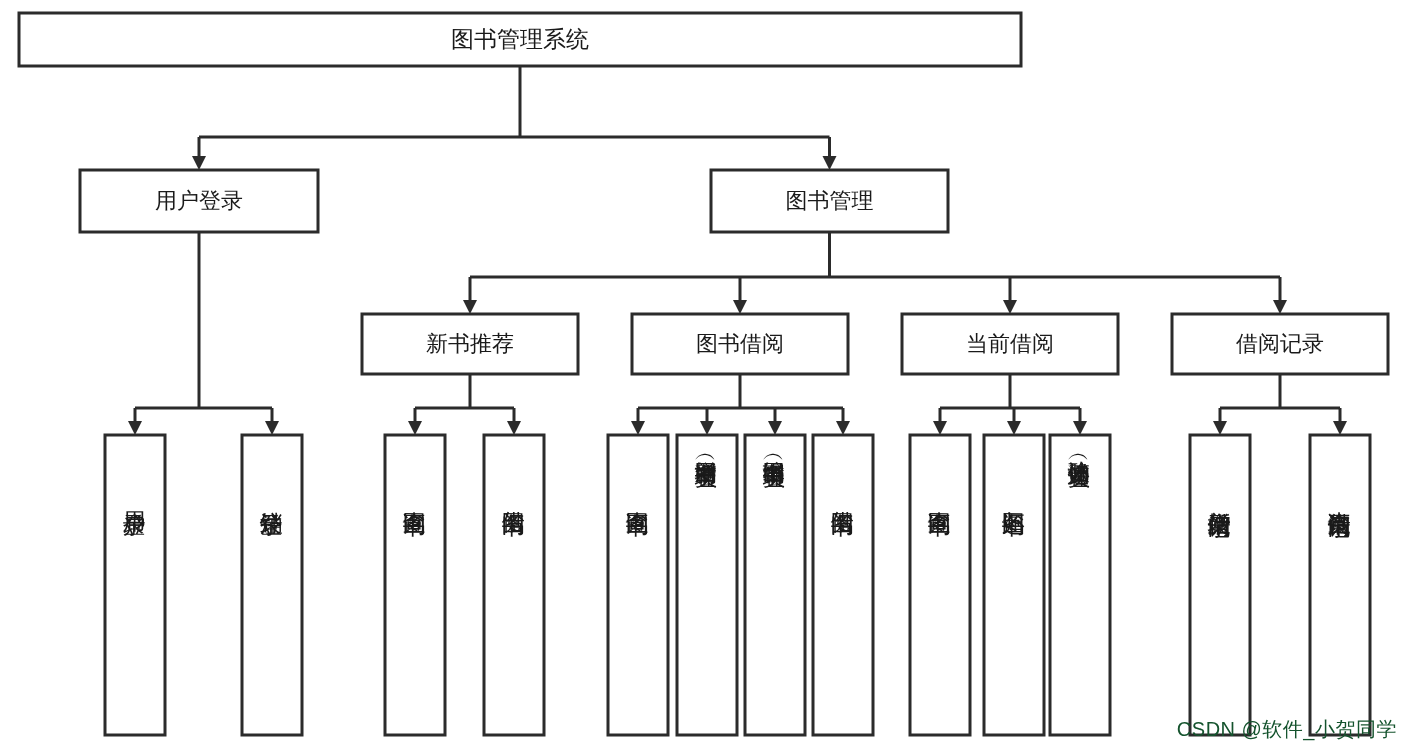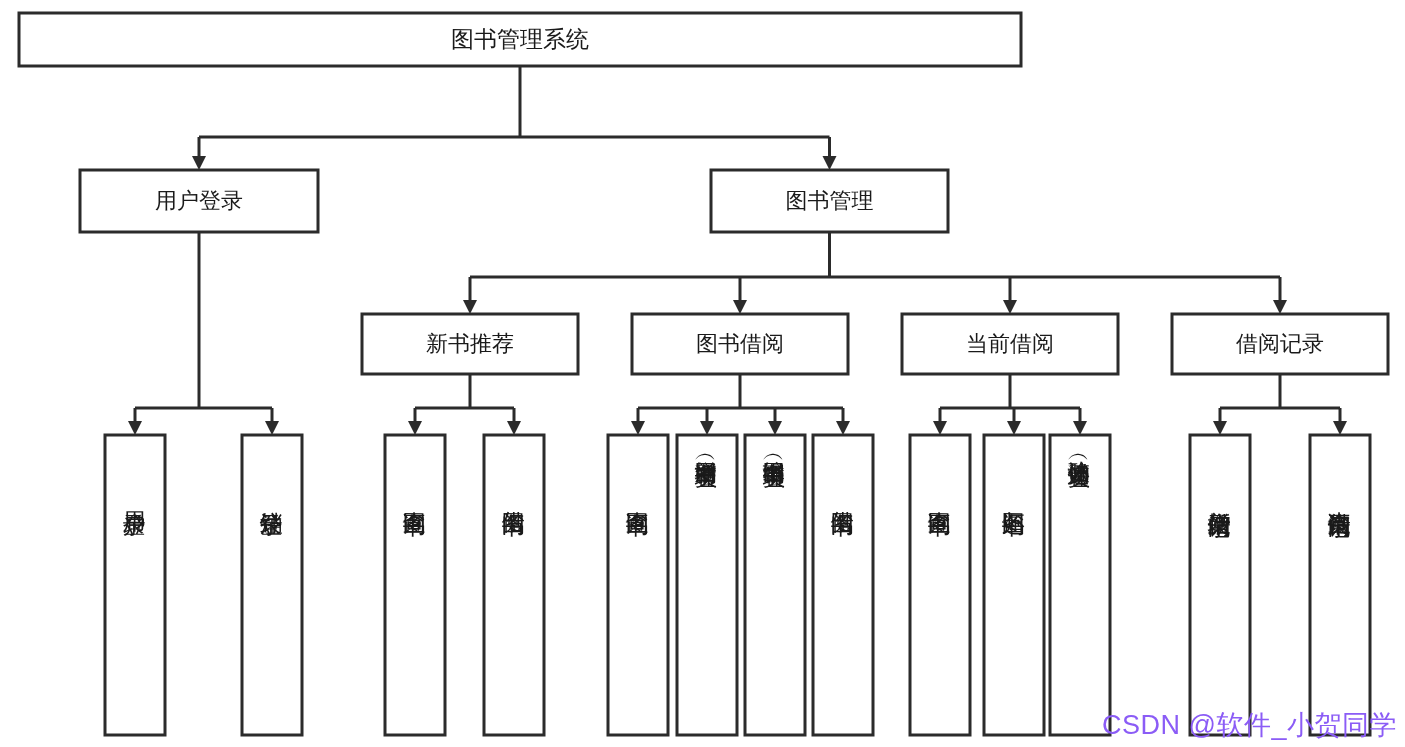--- a/index.html
+++ b/index.html
@@ -36,22 +36,22 @@
     letter-spacing:1px;
     white-space:nowrap;
     text-align:start;
     pointer-events:none;
   }
   .watermark{
     position:absolute;
     right:8px;
     bottom:4px;
     font-family:"Liberation Sans","DejaVu Sans",sans-serif;
-    font-size:27px;
-    color:#8b5cf6;
+    font-size:20px;
+    color:#14532d;
     white-space:nowrap;
     letter-spacing:0.5px;
   }
 </style>
 </head>
 <body>
 
 <div id="stage">
 
   <svg id="diagram" viewBox="0 0 1405 747">

